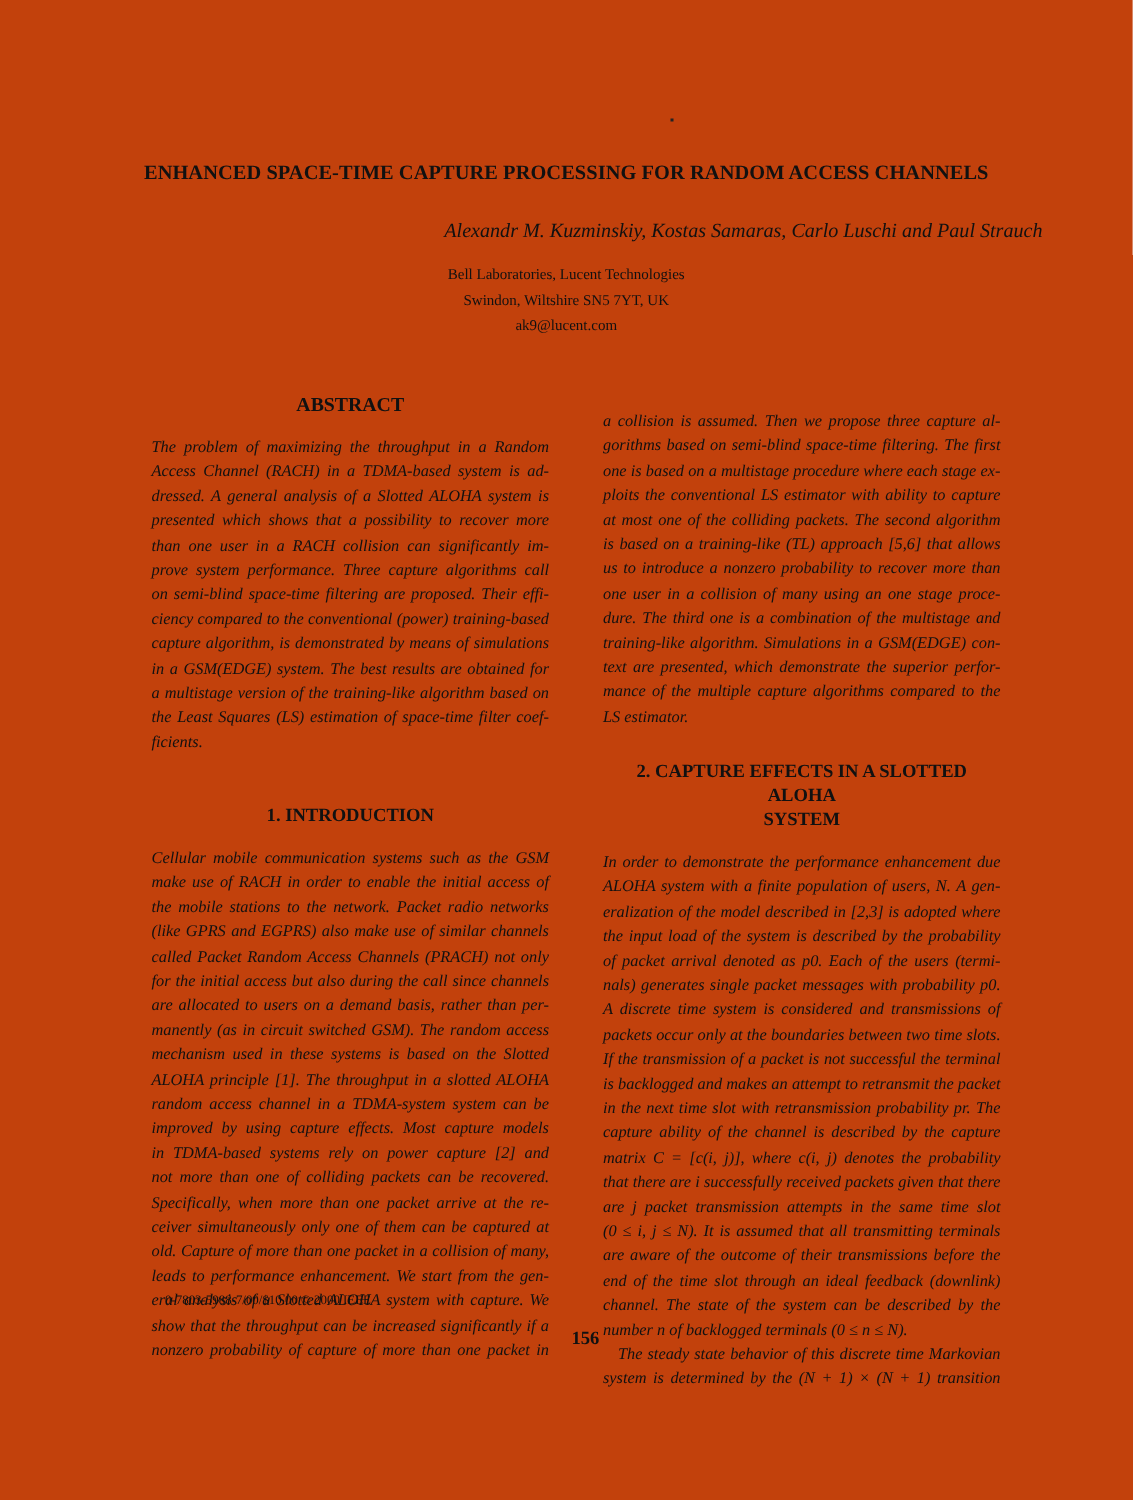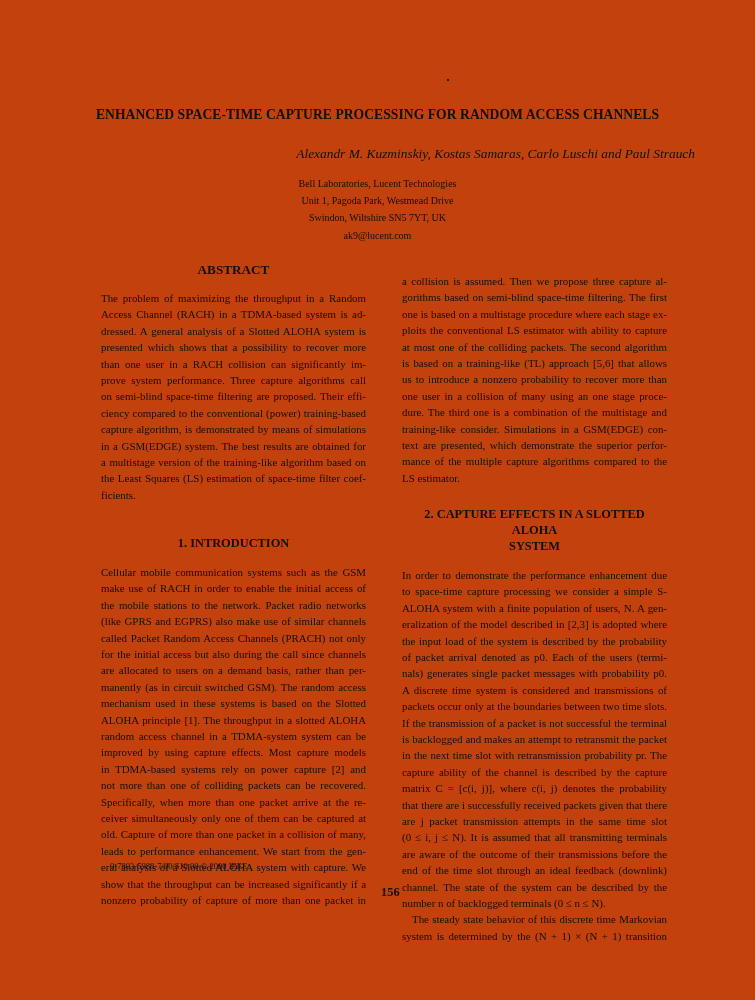--- a/index.html
+++ b/index.html
@@ -15,38 +15,37 @@
            font-size: 10px; line-height: 17.2px; }
   .affil div { white-space: nowrap; }
   .col { position: absolute; width: 265px; font-size: 10.9px; line-height: 16.4px;
          text-align: justify; }
   .col-left { left: 101px; top: 262px; }
   .col-right { left: 402px; top: 273px; }
   .heading { text-align: center; font-weight: bold; font-size: 12.4px; line-height: 16px; }
   .h-abstract { margin-bottom: 12px; font-size: 13.2px; }
   .h-intro { margin-top: 32px; margin-bottom: 13px; }
   .h-sec2 { margin-top: 20px; margin-bottom: 13px; line-height: 16px; }
-  p { margin: 0; }
+  p { margin: 0; font-style: italic; }
   .line { display: block; text-align: justify; text-align-last: justify; white-space: nowrap; height: 16.4px; }
   .line.last { text-align-last: left; }
   .indent { padding-left: 10px; }
   .footer-left { position: absolute; left: 64px; top: 861px; font-size: 8.6px; white-space: nowrap; padding-left: 46px; }
   .footer-page { position: absolute; left: 381px; top: 885px; font-size: 12.4px; font-weight: bold; }
 </style>
 </head>
 <body>
 
 <div class="page">
   <div class="speck"></div>
 
   <div class="title">ENHANCED SPACE-TIME CAPTURE PROCESSING FOR RANDOM ACCESS CHANNELS</div>
   <div class="authors">Alexandr M. Kuzminskiy, Kostas Samaras, Carlo Luschi and Paul Strauch</div>
   <div class="affil">
     <div>Bell Laboratories, Lucent Technologies</div>
-    <div>Unit 1, Pagoda Park, Westmead Drive</div>
     <div>Swindon, Wiltshire SN5 7YT, UK</div>
     <div>ak9@lucent.com</div>
   </div>
 
   <div class="col col-left">
     <div class="heading h-abstract">ABSTRACT</div>
     <p>
       <span class="line">The problem of maximizing the throughput in a Random</span>
       <span class="line">Access Channel (RACH) in a TDMA-based system is ad-</span>
       <span class="line">dressed. A general analysis of a Slotted ALOHA system is</span>
@@ -92,33 +91,32 @@
     <p>
       <span class="line">a collision is assumed. Then we propose three capture al-</span>
       <span class="line">gorithms based on semi-blind space-time filtering. The first</span>
       <span class="line">one is based on a multistage procedure where each stage ex-</span>
       <span class="line">ploits the conventional LS estimator with ability to capture</span>
       <span class="line">at most one of the colliding packets. The second algorithm</span>
       <span class="line">is based on a training-like (TL) approach [5,6] that allows</span>
       <span class="line">us to introduce a nonzero probability to recover more than</span>
       <span class="line">one user in a collision of many using an one stage proce-</span>
       <span class="line">dure. The third one is a combination of the multistage and</span>
-      <span class="line">training-like consider. Simulations in a GSM(EDGE) con-</span>
+      <span class="line">training-like algorithm. Simulations in a GSM(EDGE) con-</span>
       <span class="line">text are presented, which demonstrate the superior perfor-</span>
       <span class="line">mance of the multiple capture algorithms compared to the</span>
       <span class="line last">LS estimator.</span>
     </p>
 
     <div class="heading h-sec2">
       <div>2. CAPTURE EFFECTS IN A SLOTTED ALOHA</div>
       <div>SYSTEM</div>
     </div>
     <p>
       <span class="line">In order to demonstrate the performance enhancement due</span>
-      <span class="line">to space-time capture processing we consider a simple S-</span>
       <span class="line">ALOHA system with a finite population of users, N. A gen-</span>
       <span class="line">eralization of the model described in [2,3] is adopted where</span>
       <span class="line">the input load of the system is described by the probability</span>
       <span class="line">of packet arrival denoted as p0. Each of the users (termi-</span>
       <span class="line">nals) generates single packet messages with probability p0.</span>
       <span class="line">A discrete time system is considered and transmissions of</span>
       <span class="line">packets occur only at the boundaries between two time slots.</span>
       <span class="line">If the transmission of a packet is not successful the terminal</span>
       <span class="line">is backlogged and makes an attempt to retransmit the packet</span>
       <span class="line">in the next time slot with retransmission probability pr. The</span>

